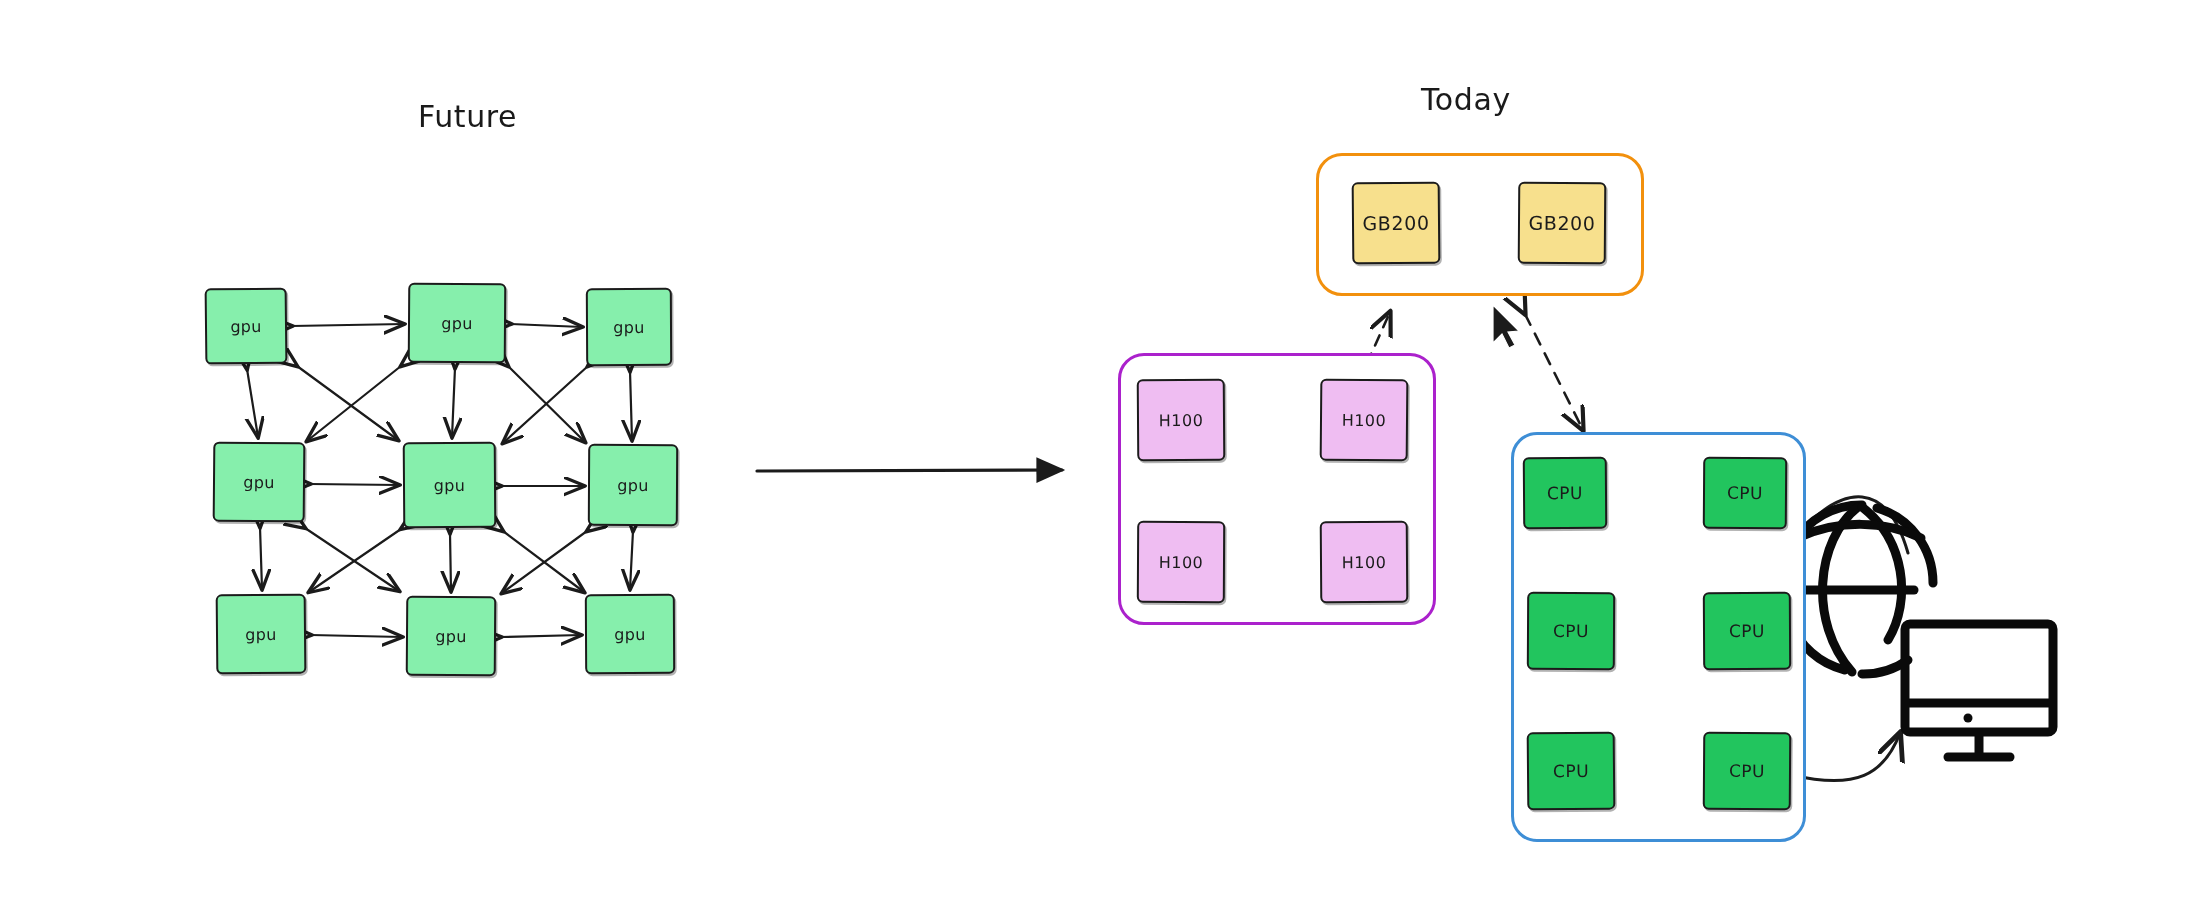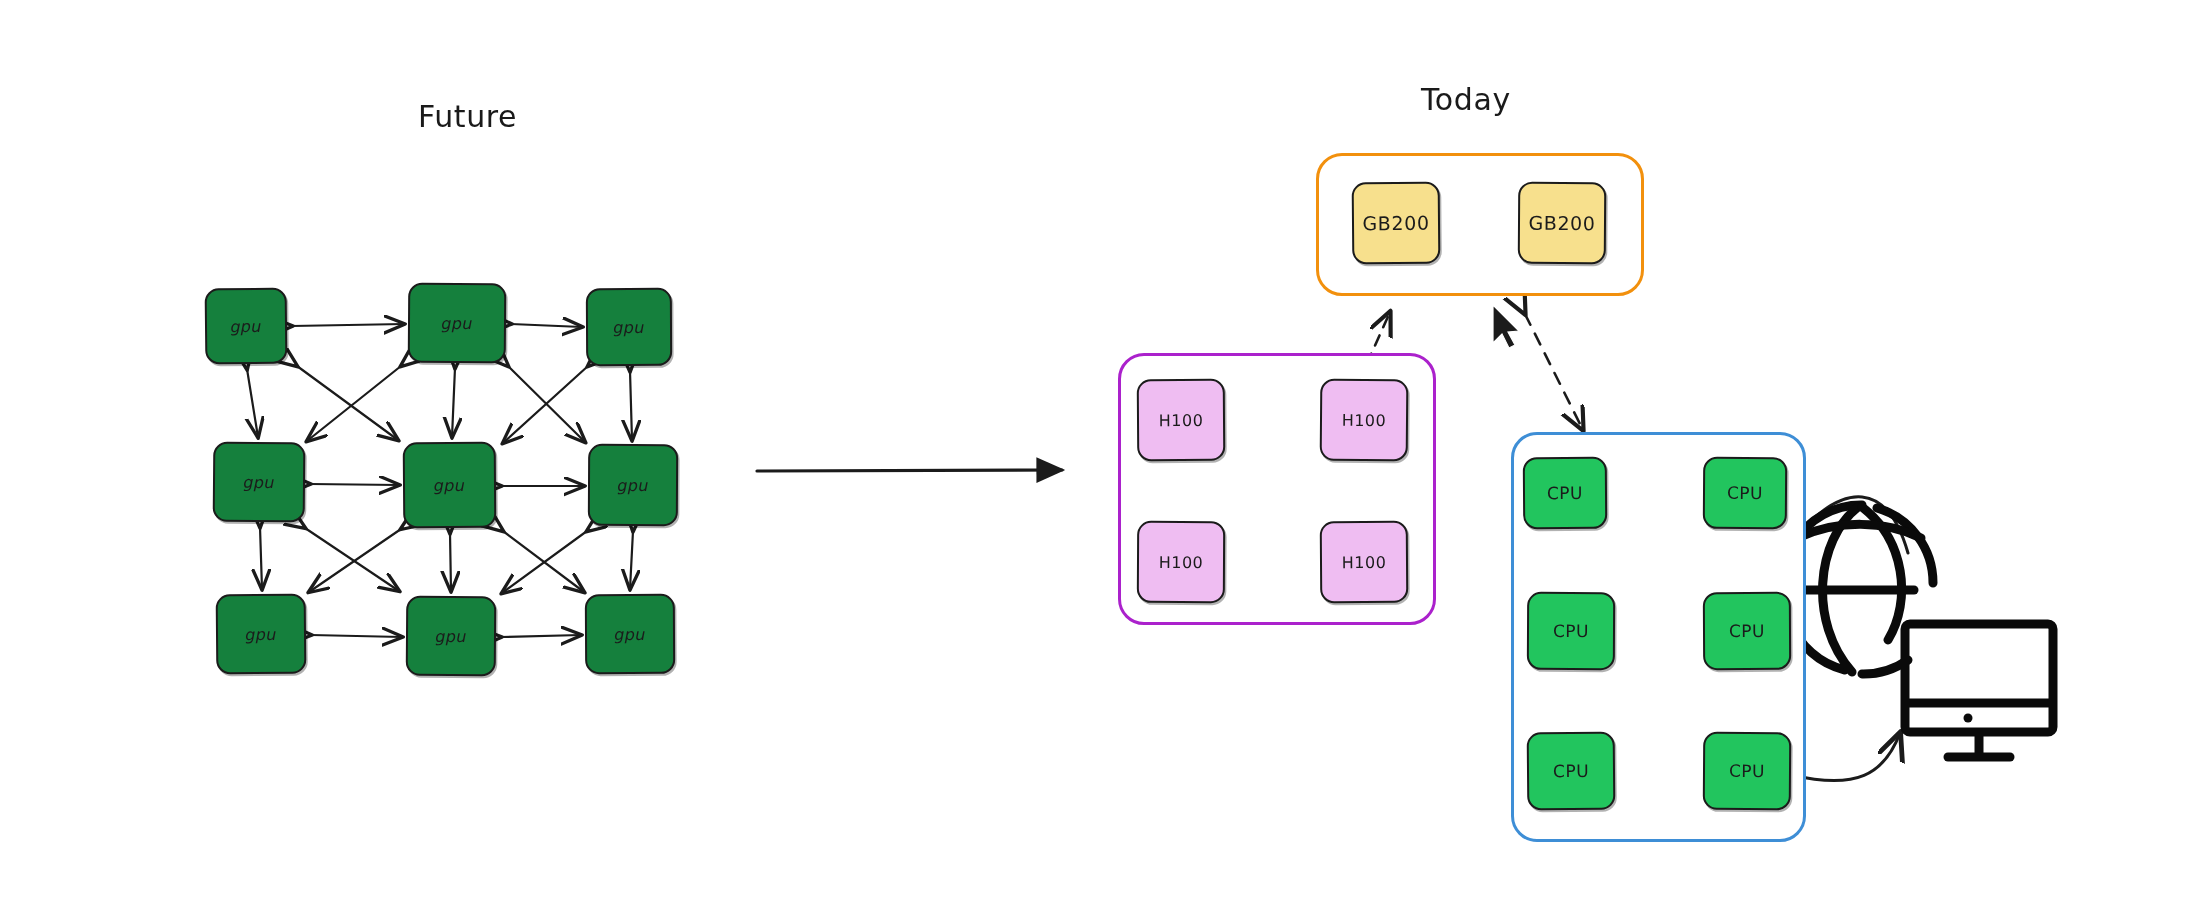--- a/index.html
+++ b/index.html
@@ -33,34 +33,33 @@
     white-space: nowrap;
     font-weight: 400;
   }
   #title-today  { left: 418px; top: 99px; }
   #title-future { left: 1421px; top: 82px; }
 
   .node {
     position: absolute;
     box-sizing: border-box;
     border: 2.6px solid #1b1b1b;
-    border-radius: 14px;
+    border-radius: 6px;
     display: flex;
     align-items: center;
     justify-content: center;
     font-family: "DejaVu Sans", sans-serif;
     color: #1b1b1b;
     box-shadow: 1.5px 2px 0 rgba(0,0,0,0.30);
     text-align: center;
   }
   .node-gpu {
-    background: #15803d;
+    background: #86efac;
     font-size: 16px;
     letter-spacing: 0.3px;
-    font-style: italic;
   }
   .node-h100 {
     background: #efbdf2;
     font-size: 16px;
     letter-spacing: 0.5px;
   }
   .node-cpu {
     background: #22c55e;
     font-size: 17px;
     letter-spacing: 0.5px;

